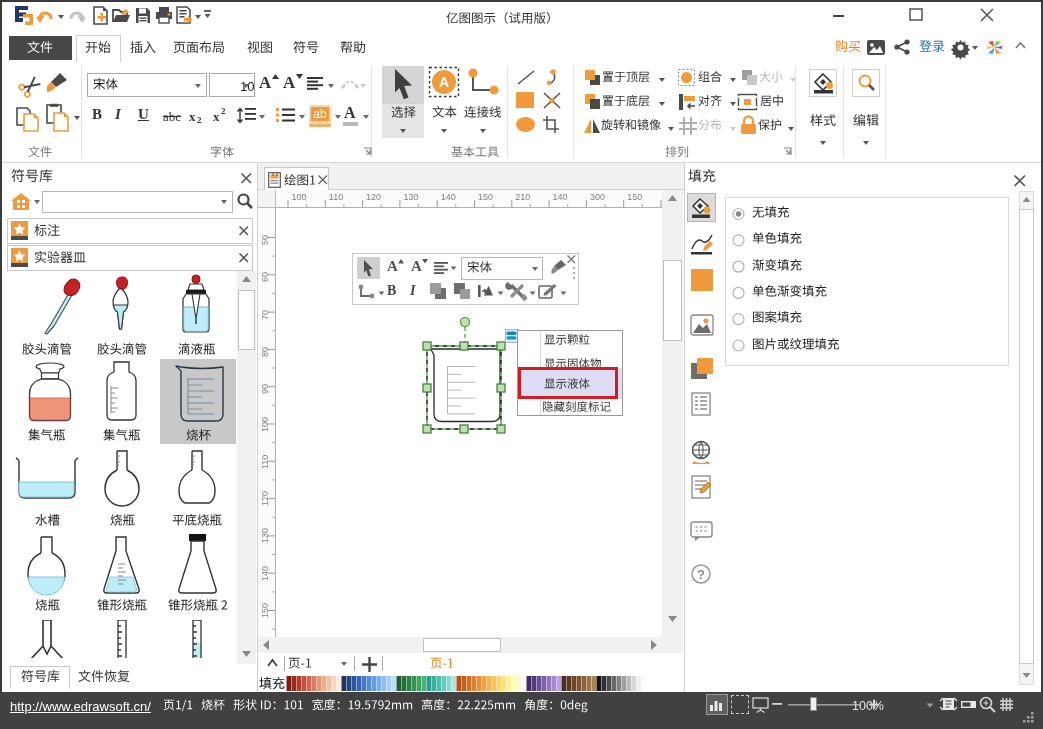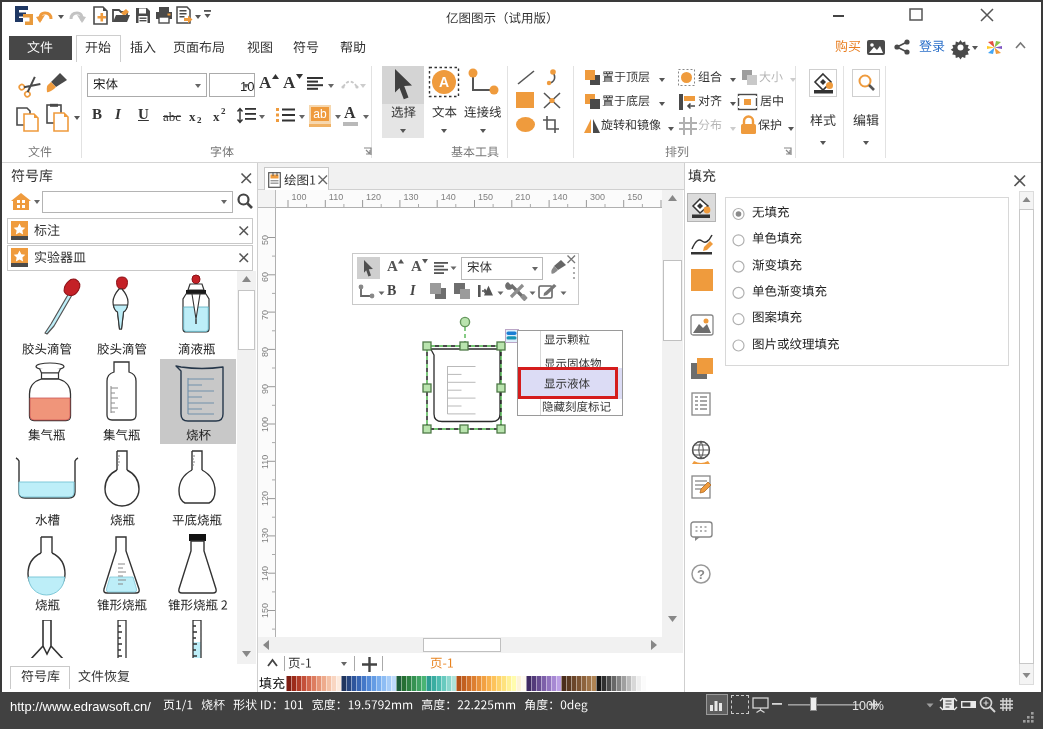--- a/index.html
+++ b/index.html
@@ -1419,21 +1419,21 @@
     </svg>
     <div style="position:absolute;left:1019px;top:191px;width:15px;height:494px;background:#f4f4f4;border:1px solid #dcdcdc;box-sizing:border-box"></div>
     <svg style="position:absolute;left:1019px;top:193px;overflow:visible;" width="15" height="14">
       <path d="M3.5 9 L7.5 4 L11.5 9 Z" fill="#888"></path>
     </svg>
     <div style="position:absolute;left:1019px;top:209px;width:15px;height:455px;background:#fff;border:1px solid #c8c8c8;box-sizing:border-box"></div>
     <svg style="position:absolute;left:1019px;top:668px;overflow:visible;" width="15" height="14">
       <path d="M3.5 5 L7.5 10 L11.5 5 Z" fill="#888"></path>
     </svg>
     <div style="position:absolute;left:0px;top:692px;width:1043px;height:37px;background:#414141"></div>
-    <div style="position:absolute;left:10px;top:699px;font:normal 13px 'Liberation Sans', sans-serif;color:#fff;white-space:nowrap;letter-spacing:normal;">http://www.edrawsoft.cn/</div>
+    <div style="position:absolute;left:10px;top:699px;font:normal 13px 'Liberation Sans', sans-serif;color:#fff;white-space:nowrap;text-decoration:underline;letter-spacing:normal;">http://www.edrawsoft.cn/</div>
     <svg style="position:absolute;left:163.0px;top:699.0px;overflow:visible" width="425" height="14">
       <g transform="translate(0,10.2) scale(0.012000,-0.012000)" fill="#fff">
         <use href="#g14" x="0"></use>
         <use href="#g93" x="1000"></use>
         <use href="#g117" x="1555"></use>
         <use href="#g93" x="1947"></use>
         <use href="#g81" x="3174"></use>
         <use href="#g82" x="4174"></use>
         <use href="#g87" x="5846"></use>
         <use href="#g118" x="6846"></use>

